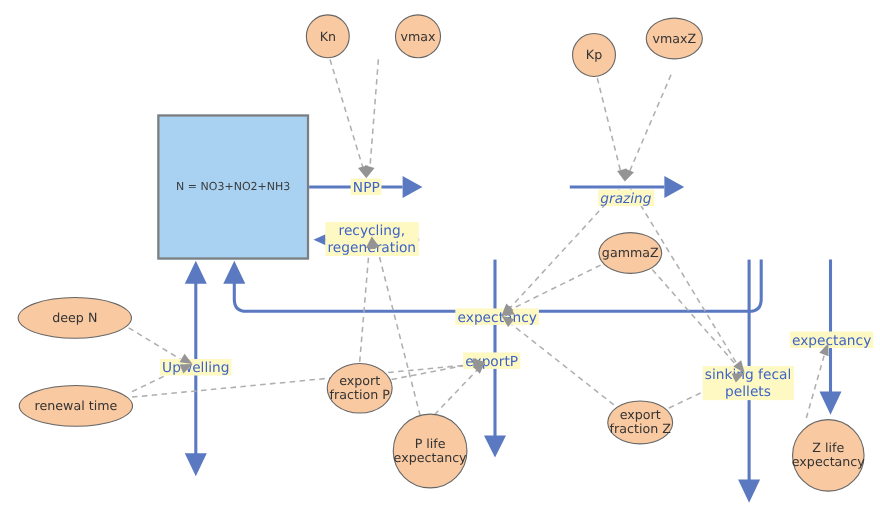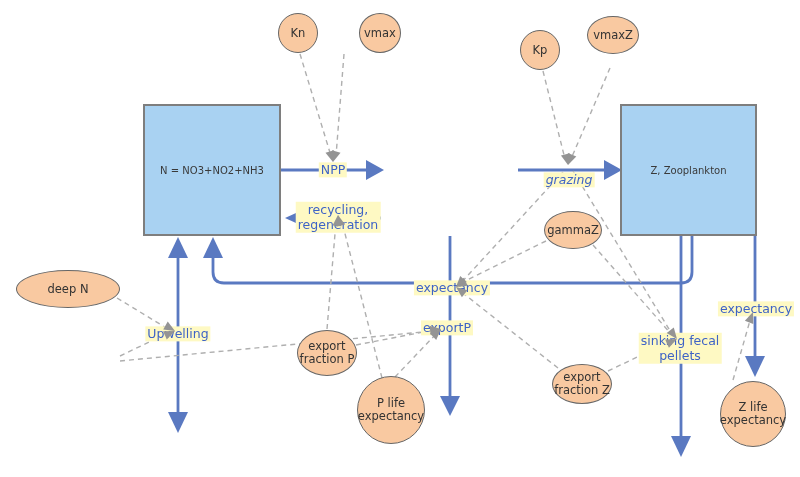--- a/index.html
+++ b/index.html
@@ -76,41 +76,41 @@
     <path class="conn" d="M395,377 L437,333"></path>
     <path class="conn" d="M120,361 L433,331"></path>
     <path class="conn" d="M120,356 L168,333"></path>
     <path class="conn" d="M117,298 L168,329"></path>
     <path class="conn" d="M733,380 L751,317"></path>
   </svg>
 
   <div class="stock" style="left:143px;top:104px;width:138px;height:132px;">
     <span class="lbl">N = NO3+NO2+NH3</span>
   </div>
-  <div class="stock" style="left:620px;top:104px;width:137px;height:132px;">
-    <span class="lbl">Z, Zooplankton</span>
-  </div>
 
   <div class="param" style="left:278px;top:13px;width:40px;height:40px;">
     <span class="lbl">Kn</span>
   </div>
   <div class="param" style="left:324px;top:13px;width:42px;height:40px;margin-left:35px;">
     <span class="lbl">vmax</span>
   </div>
   <div class="param" style="left:520px;top:30px;width:40px;height:40px;">
     <span class="lbl">Kp</span>
   </div>
   <div class="param" style="left:587px;top:16px;width:52px;height:38px;">
     <span class="lbl">vmaxZ</span>
   </div>
   <div class="param" style="left:544px;top:211px;width:58px;height:38px;">
     <span class="lbl">gammaZ</span>
   </div>
   <div class="param" style="left:16px;top:270px;width:104px;height:38px;">
     <span class="lbl">deep N</span>
+  </div>
+  <div class="param" style="left:17px;top:350px;width:104px;height:38px;">
+    <span class="lbl">renewal time</span>
   </div>
   <div class="param" style="left:297px;top:330px;width:60px;height:46px;">
     <span class="lbl">export
 fraction P</span>
   </div>
   <div class="param" style="left:357px;top:376px;width:68px;height:68px;">
     <span class="lbl">P life
 expectancy</span>
   </div>
   <div class="param" style="left:552px;top:364px;width:60px;height:40px;">

